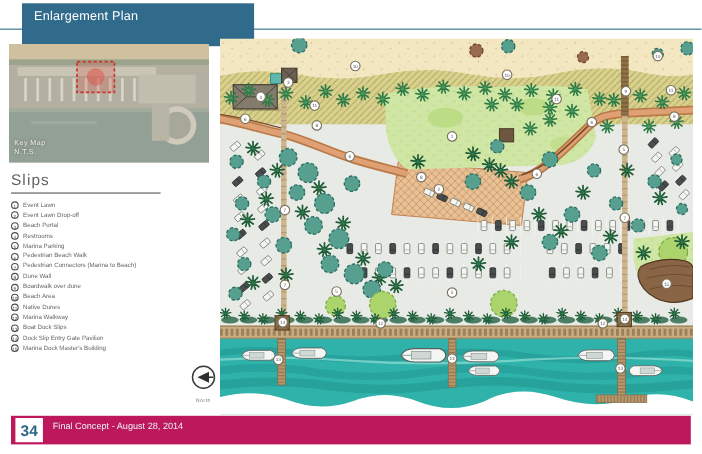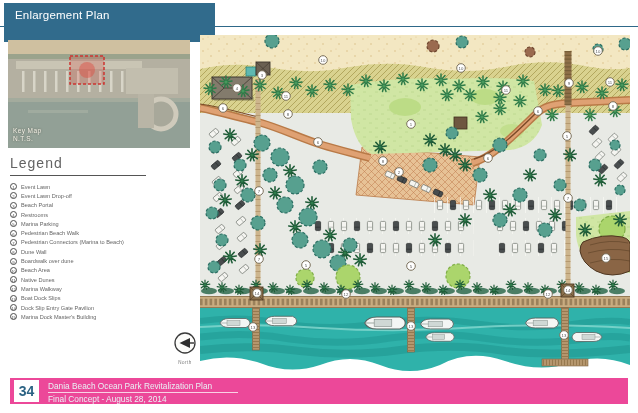--- a/index.html
+++ b/index.html
@@ -1,34 +1,34 @@
 <!DOCTYPE html>
 <html><head>
 <meta charset="utf-8">
 <style>
   html,body{margin:0;padding:0;background:#fff;}
   .page{position:relative;width:638px;height:413px;background:#fff;overflow:hidden;
         font-family:"Liberation Sans",sans-serif;}
   .title-rule{position:absolute;left:0;top:26px;width:638px;border-top:1.5px solid #2e6889;}
-  .title-bar{position:absolute;left:4px;top:3px;width:200px;height:39px;background:#316b8c;
+  .title-bar{position:absolute;left:20px;top:3px;width:200px;height:39px;background:#316b8c;
         color:#fff;font-size:11.5px;line-height:25px;padding-left:11px;letter-spacing:.2px;}
   .keymap{position:absolute;left:8px;top:40px;width:182px;height:108px;overflow:hidden;}
   .km-caption{position:absolute;left:5px;bottom:6px;color:#f3f1e6;font-size:6.5px;line-height:7.5px;
         letter-spacing:.4px;text-shadow:0 0 2px rgba(80,80,70,.9);}
   .legend{position:absolute;left:10px;top:155px;width:185px;}
   .legend-title{font-size:14px;color:#636363;letter-spacing:1px;padding-bottom:4px;
         border-bottom:1.2px solid #555;width:136px;margin-bottom:6px;}
   .legend-item{display:flex;align-items:center;gap:4px;height:9.3px;}
   .legend-num{width:7px;height:7px;border:1px solid #4c4c4c;border-radius:50%;font-size:4.2px;
         line-height:7px;text-align:center;color:#4c4c4c;flex:none;box-sizing:border-box;}
   .legend-label{font-size:5.6px;color:#666;white-space:nowrap;}
   .north{position:absolute;left:169px;top:331px;width:32px;text-align:center;}
   .north-label{font-size:4.5px;color:#777;letter-spacing:.5px;margin-top:-1px;}
   .plan{position:absolute;left:200px;top:35px;width:430px;height:342px;}
-  .footer{position:absolute;left:10px;top:378px;width:618px;height:26px;background:#ec4899;}
+  .footer{position:absolute;left:10px;top:378px;width:618px;height:26px;background:#be185d;}
   .page-num{position:absolute;left:4px;top:2px;width:25px;height:22px;background:#fff;color:#2c6384;
         font-size:14px;font-weight:bold;text-align:center;line-height:22px;}
   .footer-lines{margin-left:38px;padding-top:2.5px;color:#e9f1f6;}
   .f1{font-size:8.3px;line-height:10.5px;border-bottom:.8px solid rgba(255,255,255,.75);
         width:190px;padding-bottom:1px;}
   .f2{font-size:8.3px;line-height:10.5px;padding-top:1px;}
 </style>
 </head>
 <body>
 
@@ -65,21 +65,21 @@
       <circle cx="79" cy="30" r="8" fill="rgba(222,78,64,.45)"></circle>
       <rect x="62" y="16" width="34" height="28" fill="rgba(225,70,60,.22)" stroke="#cc3430" stroke-width="1.5" stroke-dasharray="3 2"></rect>
     </svg>
     <div class="km-caption">
       <div>Key Map</div>
       <div>N.T.S.</div>
     </div>
   </div>
 
   <div class="legend">
-    <div class="legend-title">Legend</div>
+    <div class="legend-title">Slips</div>
     <div id="legend-items">
         <div class="legend-item">
           <span class="legend-num">1</span>
           <span class="legend-label">Event Lawn</span>
         </div>
         <div class="legend-item">
           <span class="legend-num">2</span>
           <span class="legend-label">Event Lawn Drop-off</span>
         </div>
         <div class="legend-item">
@@ -927,18 +927,17 @@
         <g transform="translate(406,223)">
           <circle r="4.3" fill="#ffffff" stroke="#7b715d" stroke-width="1"></circle>
           <text y="1.6" text-anchor="middle" font-size="4.3" fill="#555" font-family="&quot;Liberation Sans&quot;, sans-serif">15</text>
         </g>
       </g>
   </svg>
 
   <div class="footer">
     <div class="page-num">34</div>
     <div class="footer-lines">
-      <div class="f1">Dania Beach Ocean Park Revitalization Plan</div>
       <div class="f2">Final Concept - August 28, 2014</div>
     </div>
   </div>
 
 </div>
 
 </body></html>

